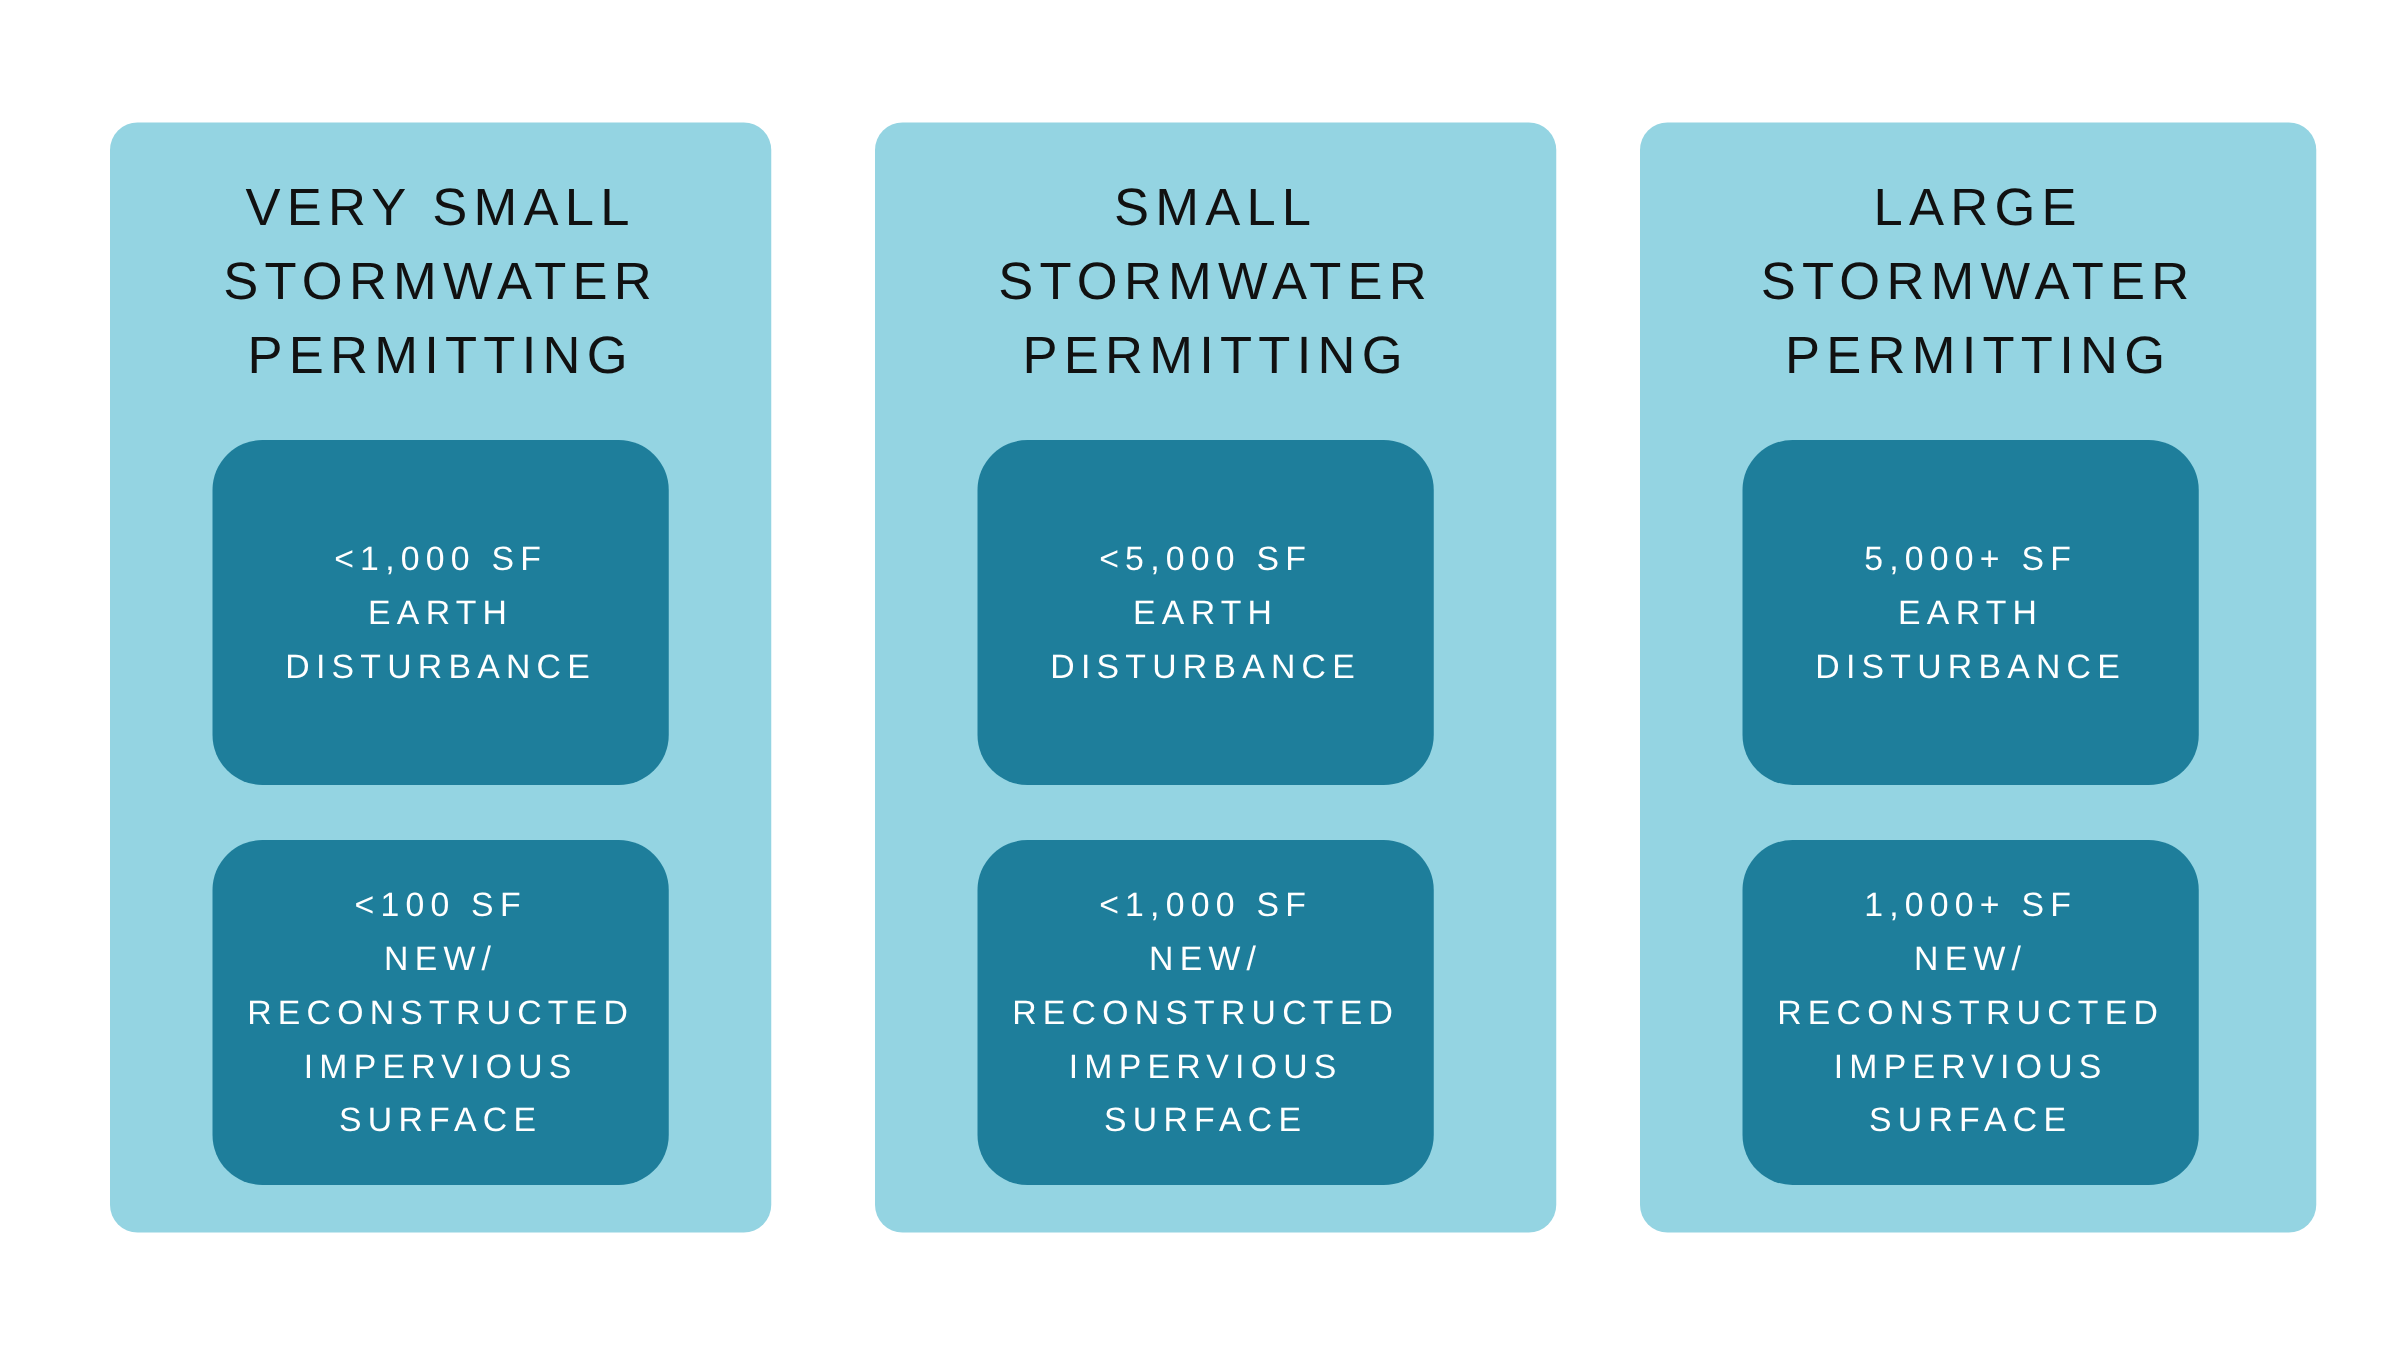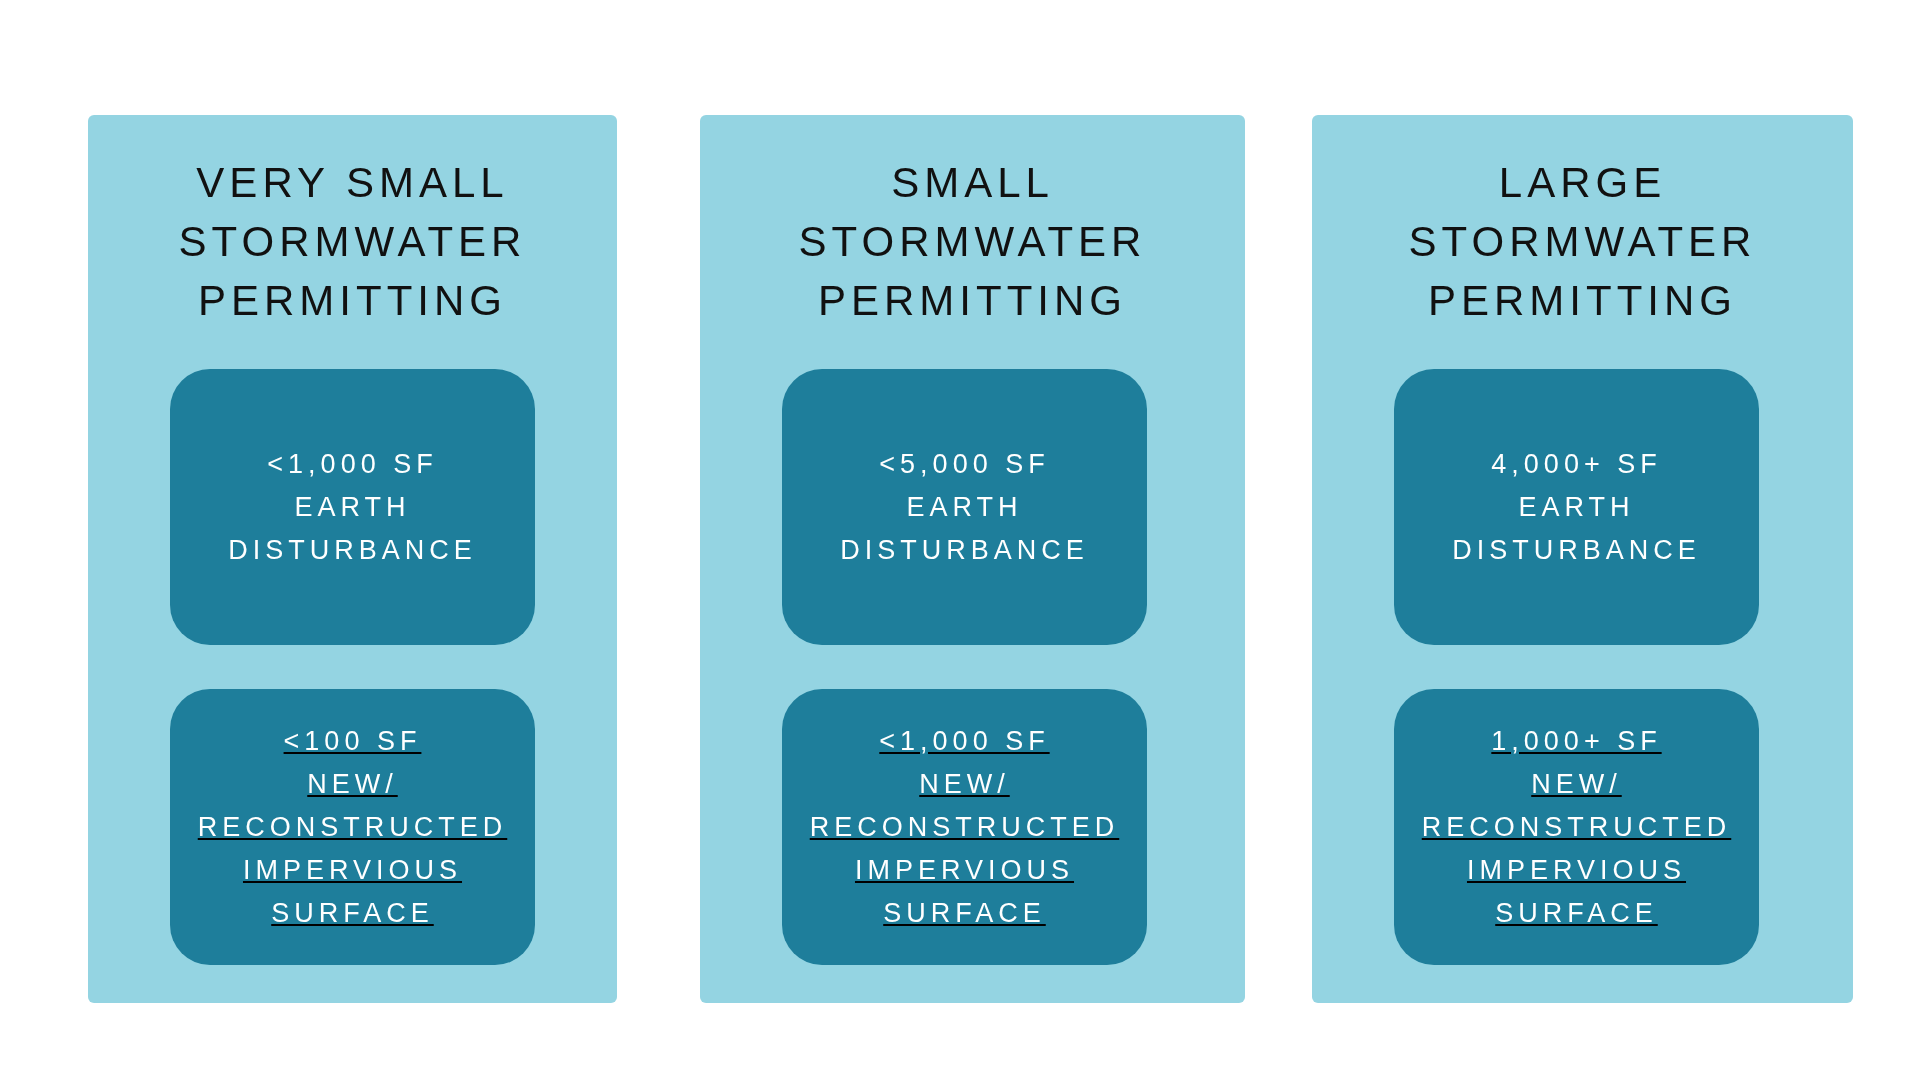--- a/index.html
+++ b/index.html
@@ -10,25 +10,25 @@
   .canvas {
     position: relative;
     width: 1920px;
     height: 1080px;
     background: var(--page-bg, #FFFFFF);
     font-family: "Liberation Sans", sans-serif;
     overflow: hidden;
   }
   .card {
     position: absolute;
-    top: 115px;
+    top: 98px;
     width: 529px;
     height: 888px;
     background: var(--card-bg, #94D4E2);
-    border-radius: 6px;
+    border-radius: 22px;
   }
   .card.pos-0 { left: 88px; }
   .card.pos-1 { left: 700px; padding-left: 16px; }
   .card.pos-2 { left: 1312px; padding-left: 12px; }
 
   .card-title {
     position: absolute;
     top: 38px;
     left: 0;
     width: 100%;
@@ -45,21 +45,21 @@
     left: 82px;
     width: 365px;
     height: 276px;
     background: var(--box-bg, #1E7E9B);
     border-radius: 40px;
     display: flex;
     align-items: center;
     justify-content: center;
   }
   .inner-box.slot-0 { top: 254px; }
-  .inner-box.slot-1 { top: 574px; text-decoration: underline; }
+  .inner-box.slot-1 { top: 574px; }
 
   .inner-box .box-text {
     color: var(--box-text-color, #FFFFFF);
     text-align: center;
     font-size: 27px;
     line-height: 43px;
     letter-spacing: 5px;
     white-space: pre-line;
   }
 </style>
@@ -102,21 +102,21 @@
 IMPERVIOUS
 SURFACE</div>
     </div>
   </div>
 
   <div class="card pos-2">
     <div class="card-title">LARGE
 STORMWATER
 PERMITTING</div>
     <div class="inner-box slot-0">
-      <div class="box-text">4,000+ SF
+      <div class="box-text">5,000+ SF
 EARTH
 DISTURBANCE</div>
     </div>
     <div class="inner-box slot-1">
       <div class="box-text">1,000+ SF
 NEW/
 RECONSTRUCTED
 IMPERVIOUS
 SURFACE</div>
     </div>

